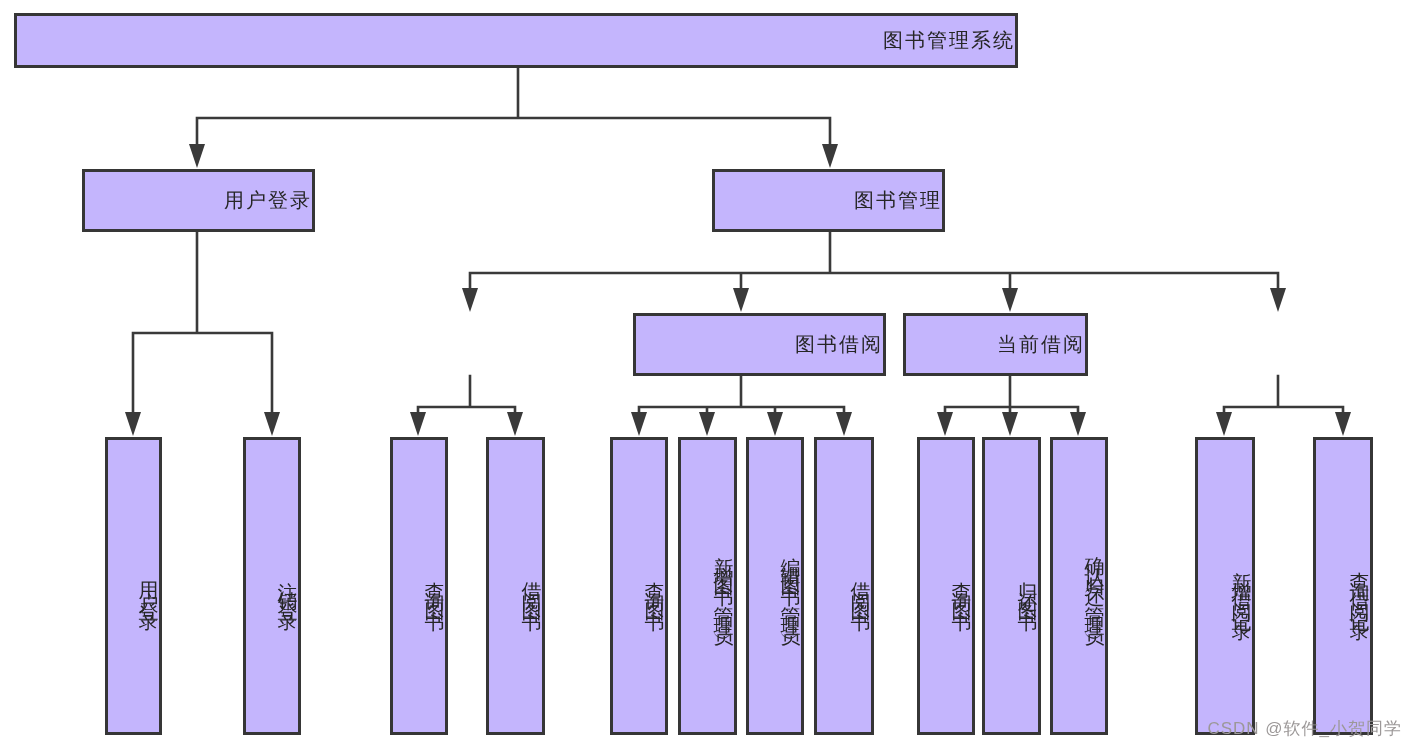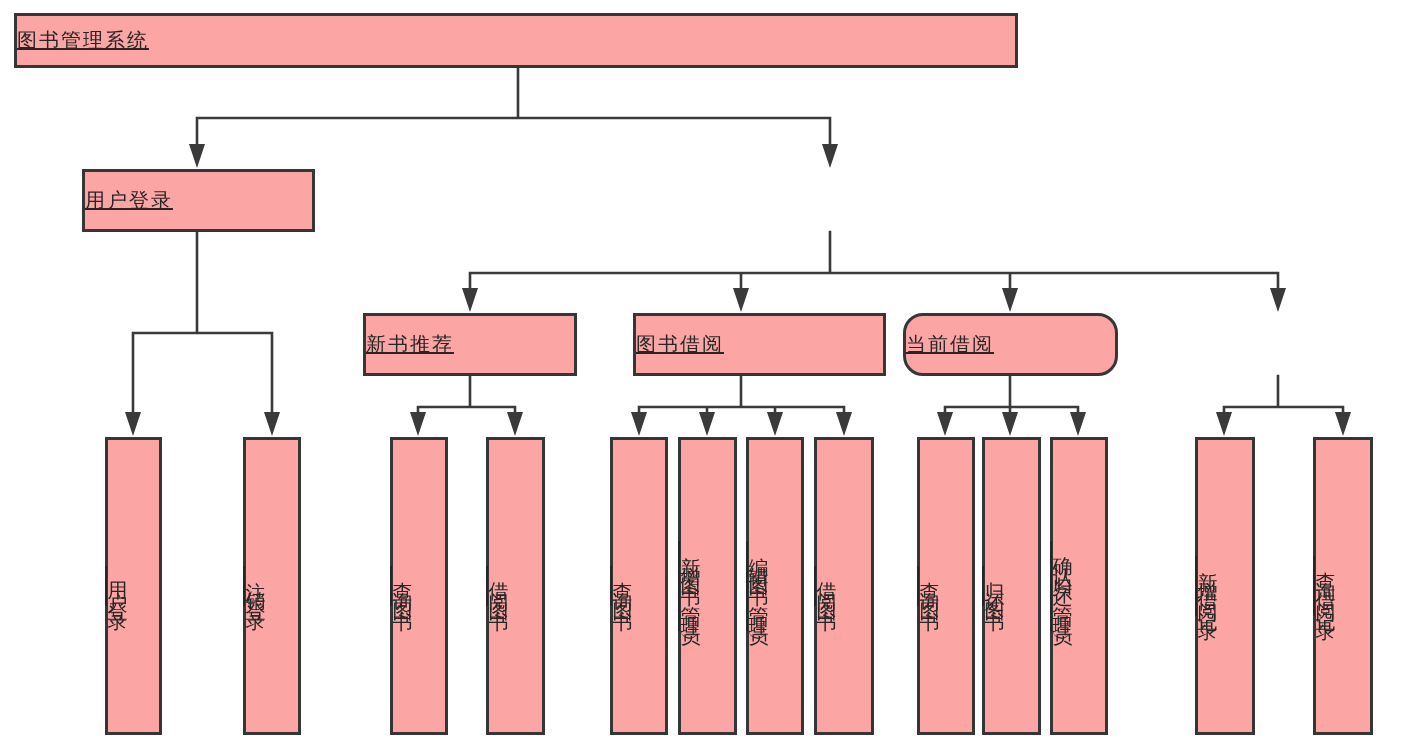--- a/index.html
+++ b/index.html
@@ -8,46 +8,45 @@
     width:1405px;height:747px;
     background:#ffffff;
     font-family:"Liberation Sans","DejaVu Sans",sans-serif;
     overflow:hidden;
   }
   #wires{position:absolute;left:0;top:0;width:1405px;height:747px;}
   .node{
     position:absolute;
     box-sizing:border-box;
     border:3px solid #363636;
-    background:#fca5a5;
+    background:#c4b5fd;
     display:flex;
     align-items:center;
-    justify-content:flex-start;
+    justify-content:flex-end;
     color:#262626;
-    text-decoration:underline;
   }
   .h-label{
     font-size:20px;
     letter-spacing:2px;
     white-space:nowrap;
   }
   .leaf .v-label{
     writing-mode:vertical-rl;
     text-orientation:mixed;
     font-size:20px;
     letter-spacing:10px;
     line-height:1;
     white-space:nowrap;
   }
   .root-box{left:14px;top:13px;width:1004px;height:55px;}
   .n-user-login{left:82px;top:169px;width:233px;height:63px;}
   .n-book-mgmt{left:712px;top:169px;width:233px;height:63px;}
   .n-new-book{left:363px;top:313px;width:214px;height:63px;}
   .n-book-borrow{left:633px;top:313px;width:253px;height:63px;}
-  .n-cur-borrow{left:903px;top:313px;width:215px;height:63px;border-radius:20px;}
+  .n-cur-borrow{left:903px;top:313px;width:185px;height:63px;}
   .n-borrow-rec{left:1172px;top:313px;width:213px;height:63px;}
   .leaf{top:437px;height:298px;}
   .lf0{left:105px;width:57px;}
   .lf1{left:243px;width:58px;}
   .lf2{left:390px;width:58px;}
   .lf3{left:486px;width:59px;}
   .lf4{left:610px;width:58px;}
   .lf5{left:678px;width:59px;}
   .lf6{left:746px;width:58px;}
   .lf7{left:814px;width:60px;}
@@ -103,24 +102,24 @@
     </g>
   </svg>
 
   <div class="node root-box">
     <span class="h-label">图书管理系统</span>
   </div>
 
   <div class="node n-user-login">
     <span class="h-label">用户登录</span>
   </div>
+  <div class="node n-book-mgmt">
+    <span class="h-label">图书管理</span>
+  </div>
 
-  <div class="node n-new-book">
-    <span class="h-label">新书推荐</span>
-  </div>
   <div class="node n-book-borrow">
     <span class="h-label">图书借阅</span>
   </div>
   <div class="node n-cur-borrow">
     <span class="h-label">当前借阅</span>
   </div>
 
   <div class="node leaf lf0">
     <span class="v-label">用户登录</span>
   </div>
@@ -154,14 +153,15 @@
   <div class="node leaf lf10">
     <span class="v-label">确认归还（管理员）</span>
   </div>
   <div class="node leaf lf11">
     <span class="v-label">新增借阅记录</span>
   </div>
   <div class="node leaf lf12">
     <span class="v-label">查询借阅记录</span>
   </div>
 
+  <div class="watermark">CSDN @软件_小贺同学</div>
 
 </div>
 
 </body></html>

